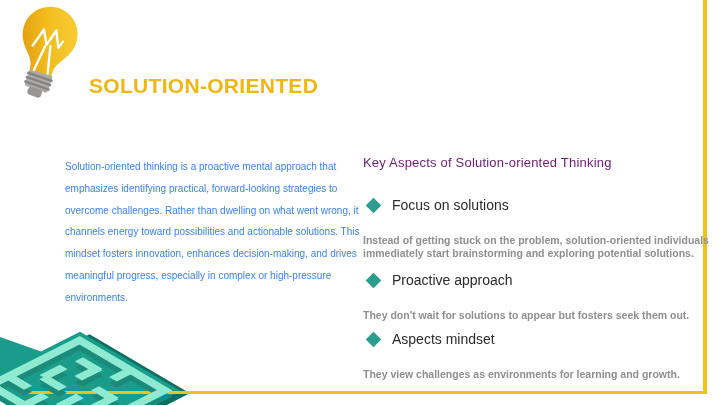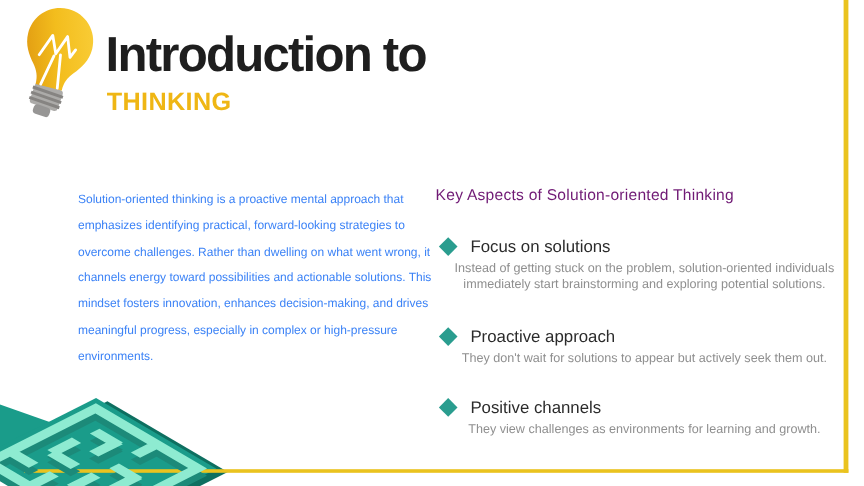--- a/index.html
+++ b/index.html
@@ -18,31 +18,31 @@
     color:#efb614;line-height:31px;letter-spacing:.3px;z-index:4;
   }
   
   .intro{
     position:absolute;left:38px;top:156px;width:304px;font-size:10px;
     line-height:21.8px;color:#3b82f6;z-index:4;margin-left:27px;
   }
   
   .ka{position:absolute;left:363px;top:155px;width:348px;z-index:4;}
   .ka-heading{font-size:13px;color:#701a75;letter-spacing:.2px;margin:0;font-weight:400;}
-  .ka-item{position:absolute;left:0;right:0;text-align:center;}
+  .ka-item{position:absolute;left:0;right:0;}
   .ka-item.i1{top:42px;}
   .ka-item.i2{top:117px;}
   .ka-item.i3{top:176px;}
   .item-head{display:flex;align-items:center;gap:13px;padding-left:5px;}
   .diamond{
     width:11px;height:11px;background:#2a9d8f;transform:rotate(45deg);
     flex:0 0 11px;
   }
   .item-title{font-size:14px;color:#2b2b2b;font-weight:400;}
-  .item-desc{margin:5px 0 0 0;font-size:10.5px;line-height:13px;color:#8f8f8f;}
+  .item-desc{margin:21px 0 0 0;font-size:10.5px;line-height:13px;color:#8f8f8f;font-weight:bold;}
   
   .frame-right{position:absolute;left:703px;top:0;width:4px;height:394px;background:#eac31f;z-index:2;}
   .frame-bottom{position:absolute;left:20px;top:391px;width:687px;height:3px;background:#eac31f;z-index:2;}
   
   .maze-base{position:absolute;left:0;top:315px;width:240px;height:90px;z-index:1;}
   .maze-walls{position:absolute;left:0;top:315px;width:240px;height:90px;z-index:3;}
 </style>
 </head>
 <body>
 
@@ -64,50 +64,49 @@
         <line x1="25" y1="83" x2="51" y2="83" stroke="#868482" stroke-width="2.4"></line>
         <rect x="31" y="86" width="14" height="8" rx="3" fill="#979695"></rect>
       </g>
       <path d="M38 4 C53 4 65 16 65 31 C65 41 60 48 55 54 C51 59 49 63 49 70 L27 70 C27 63 25 59 21 54 C16 48 11 41 11 31 C11 16 23 4 38 4 Z" fill="url(#bulbGrad)"></path>
       <polyline points="24,46 31,28 37,42 43,26 49,42 52,35" fill="none" stroke="#ffffff" stroke-width="2.3" stroke-linejoin="round" stroke-linecap="round"></polyline>
       <line x1="31" y1="69" x2="36" y2="44" stroke="#ffffff" stroke-width="2.3" stroke-linecap="round"></line>
       <line x1="45" y1="69" x2="41" y2="42" stroke="#ffffff" stroke-width="2.3" stroke-linecap="round"></line>
     </g>
   </svg>
 
-  <div class="title">Introduction to</div>
   <div class="subtitle">
-    <div>THINKING</div>
+    <div>SOLUTION-ORIENTED</div>
   </div>
 
   <div class="intro">Solution-oriented thinking is a proactive mental approach that emphasizes identifying practical, forward-looking strategies to overcome challenges. Rather than dwelling on what went wrong, it channels energy toward possibilities and actionable solutions. This mindset fosters innovation, enhances decision-making, and drives meaningful progress, especially in complex or high-pressure environments.</div>
 
   <div class="ka">
     <h2 class="ka-heading">Key Aspects of Solution-oriented Thinking</h2>
 
     <div class="ka-item i1">
       <div class="item-head">
         <span class="diamond"></span>
         <span class="item-title">Focus on solutions</span>
       </div>
       <p class="item-desc">Instead of getting stuck on the problem, solution-oriented individuals immediately start brainstorming and exploring potential solutions.</p>
     </div>
 
     <div class="ka-item i2">
       <div class="item-head">
         <span class="diamond"></span>
         <span class="item-title">Proactive approach</span>
       </div>
-      <p class="item-desc">They don't wait for solutions to appear but actively seek them out.</p>
+      <p class="item-desc">They don't wait for solutions to appear but fosters seek them out.</p>
     </div>
 
     <div class="ka-item i3">
       <div class="item-head">
         <span class="diamond"></span>
-        <span class="item-title">Positive channels</span>
+        <span class="item-title">Aspects mindset</span>
       </div>
       <p class="item-desc">They view challenges as environments for learning and growth.</p>
     </div>
   </div>
 
   <svg class="maze-base" viewBox="0 0 240 90">
     <polygon points="0,22 62,44 0,58" fill="#1a9c8a"></polygon>
     <polygon points="85,79 168,79 150,88 95,88" fill="#0f7364"></polygon>
     <g transform="matrix(0.89,-0.45,0.85,0.5,-18,70)">
       <rect x="-4" y="-4" width="118" height="118" fill="#0e6f60" transform="translate(3,8)"></rect>

